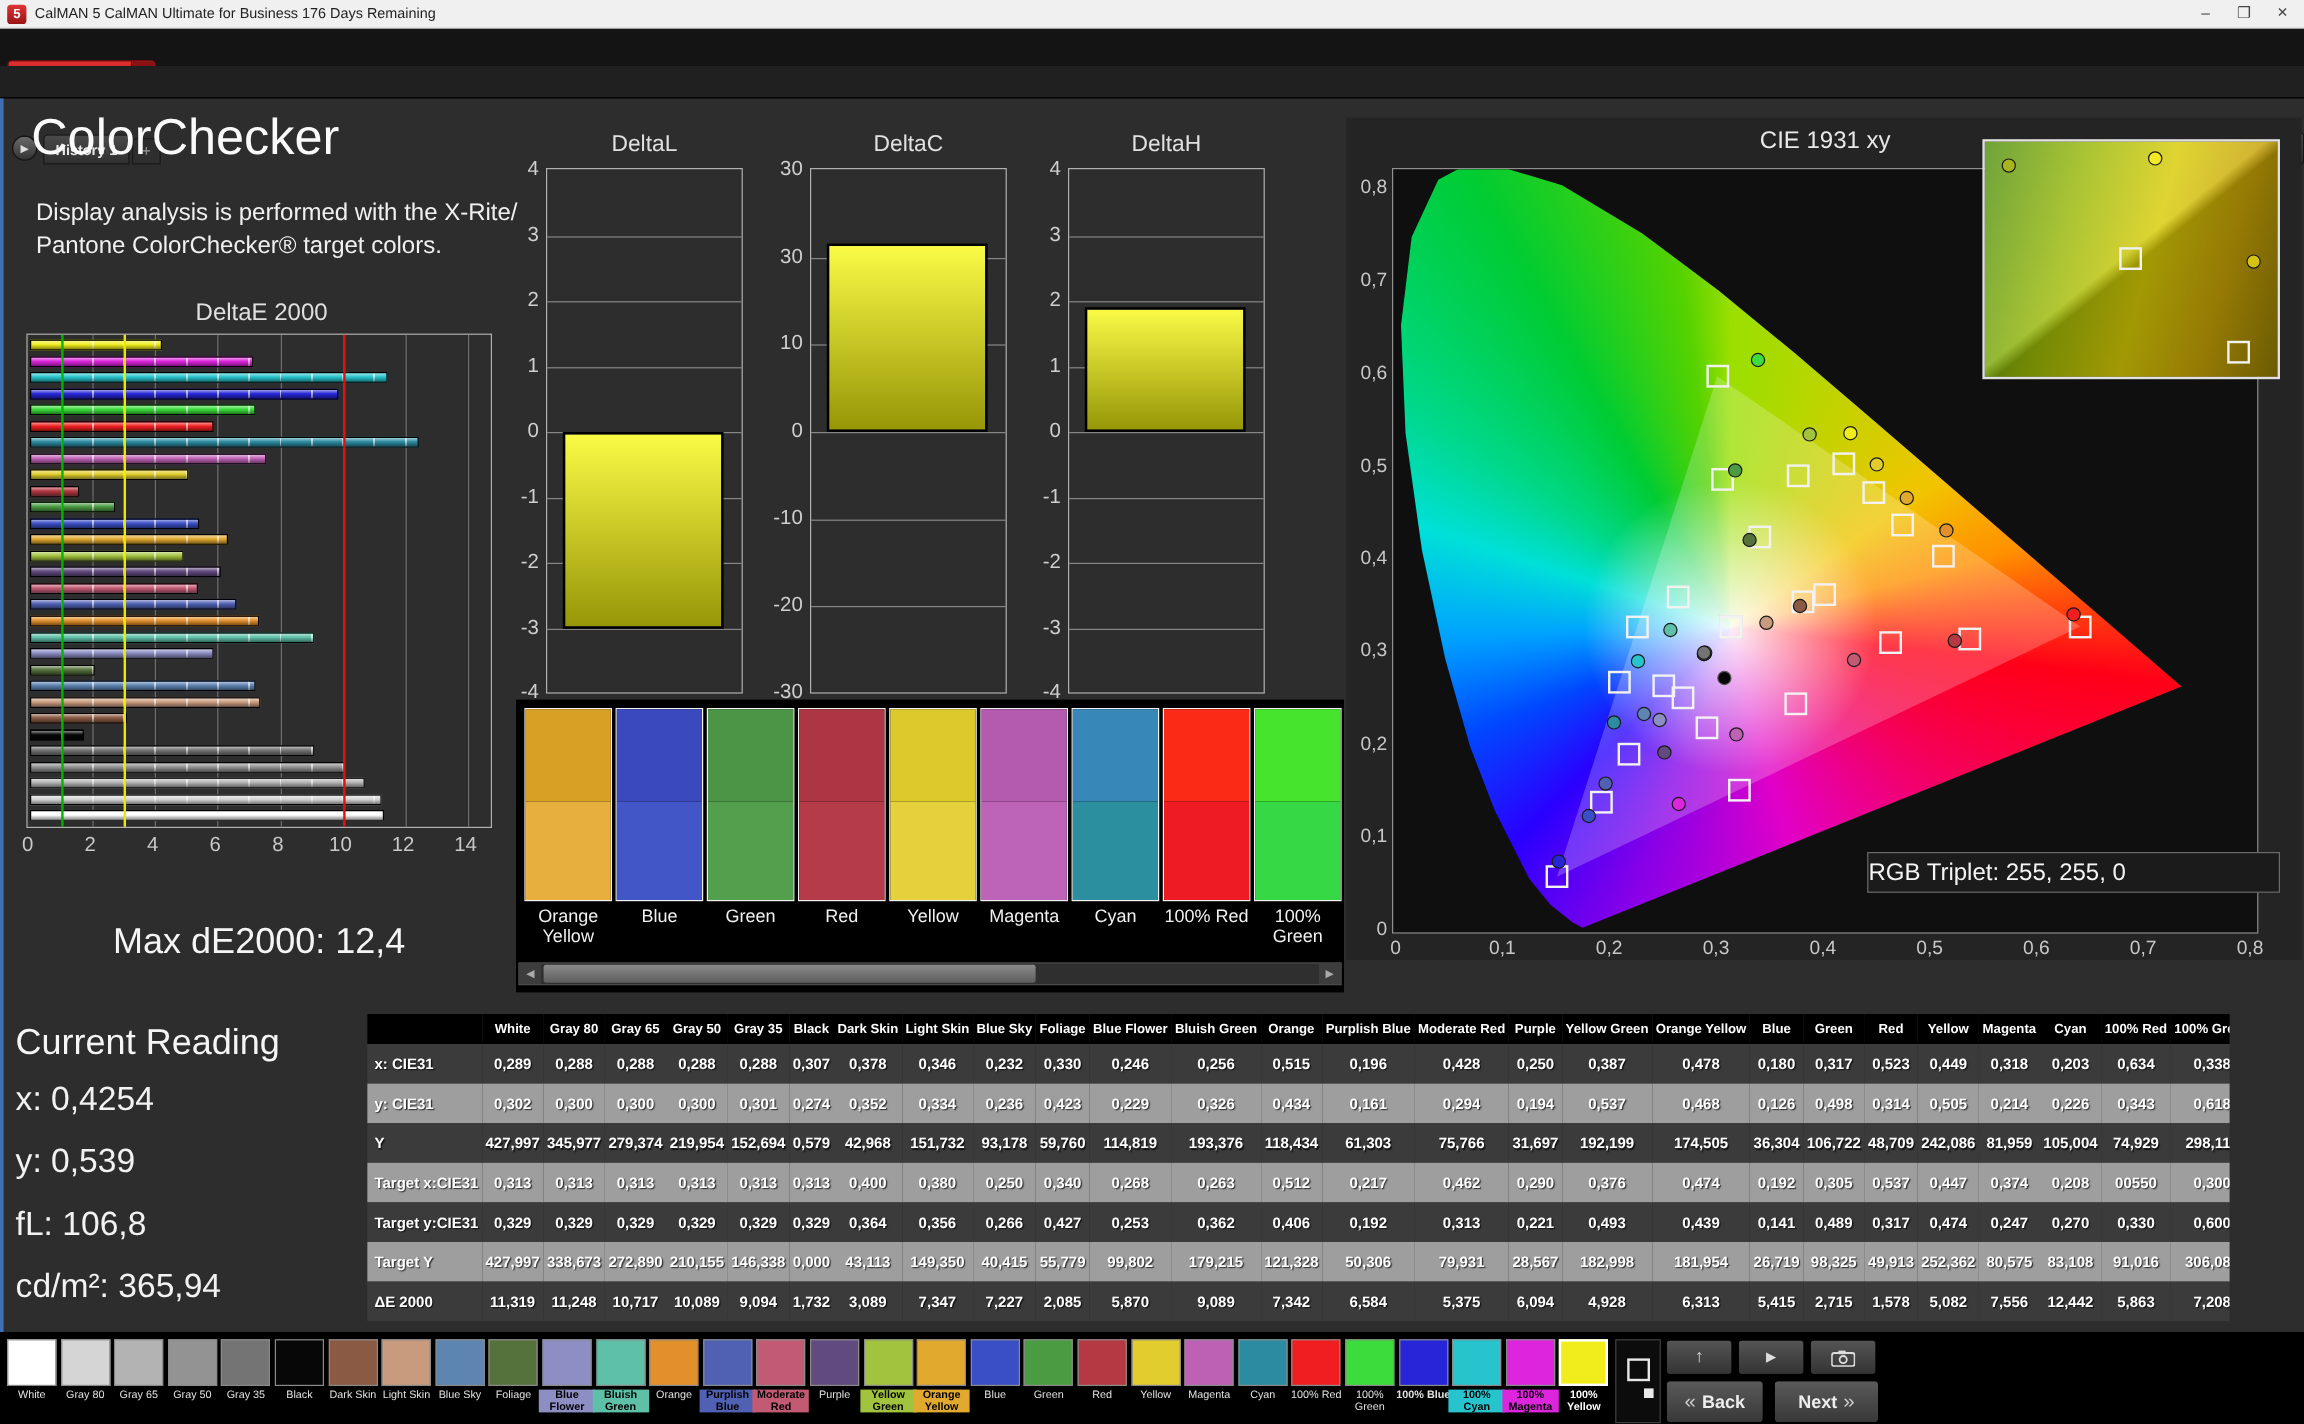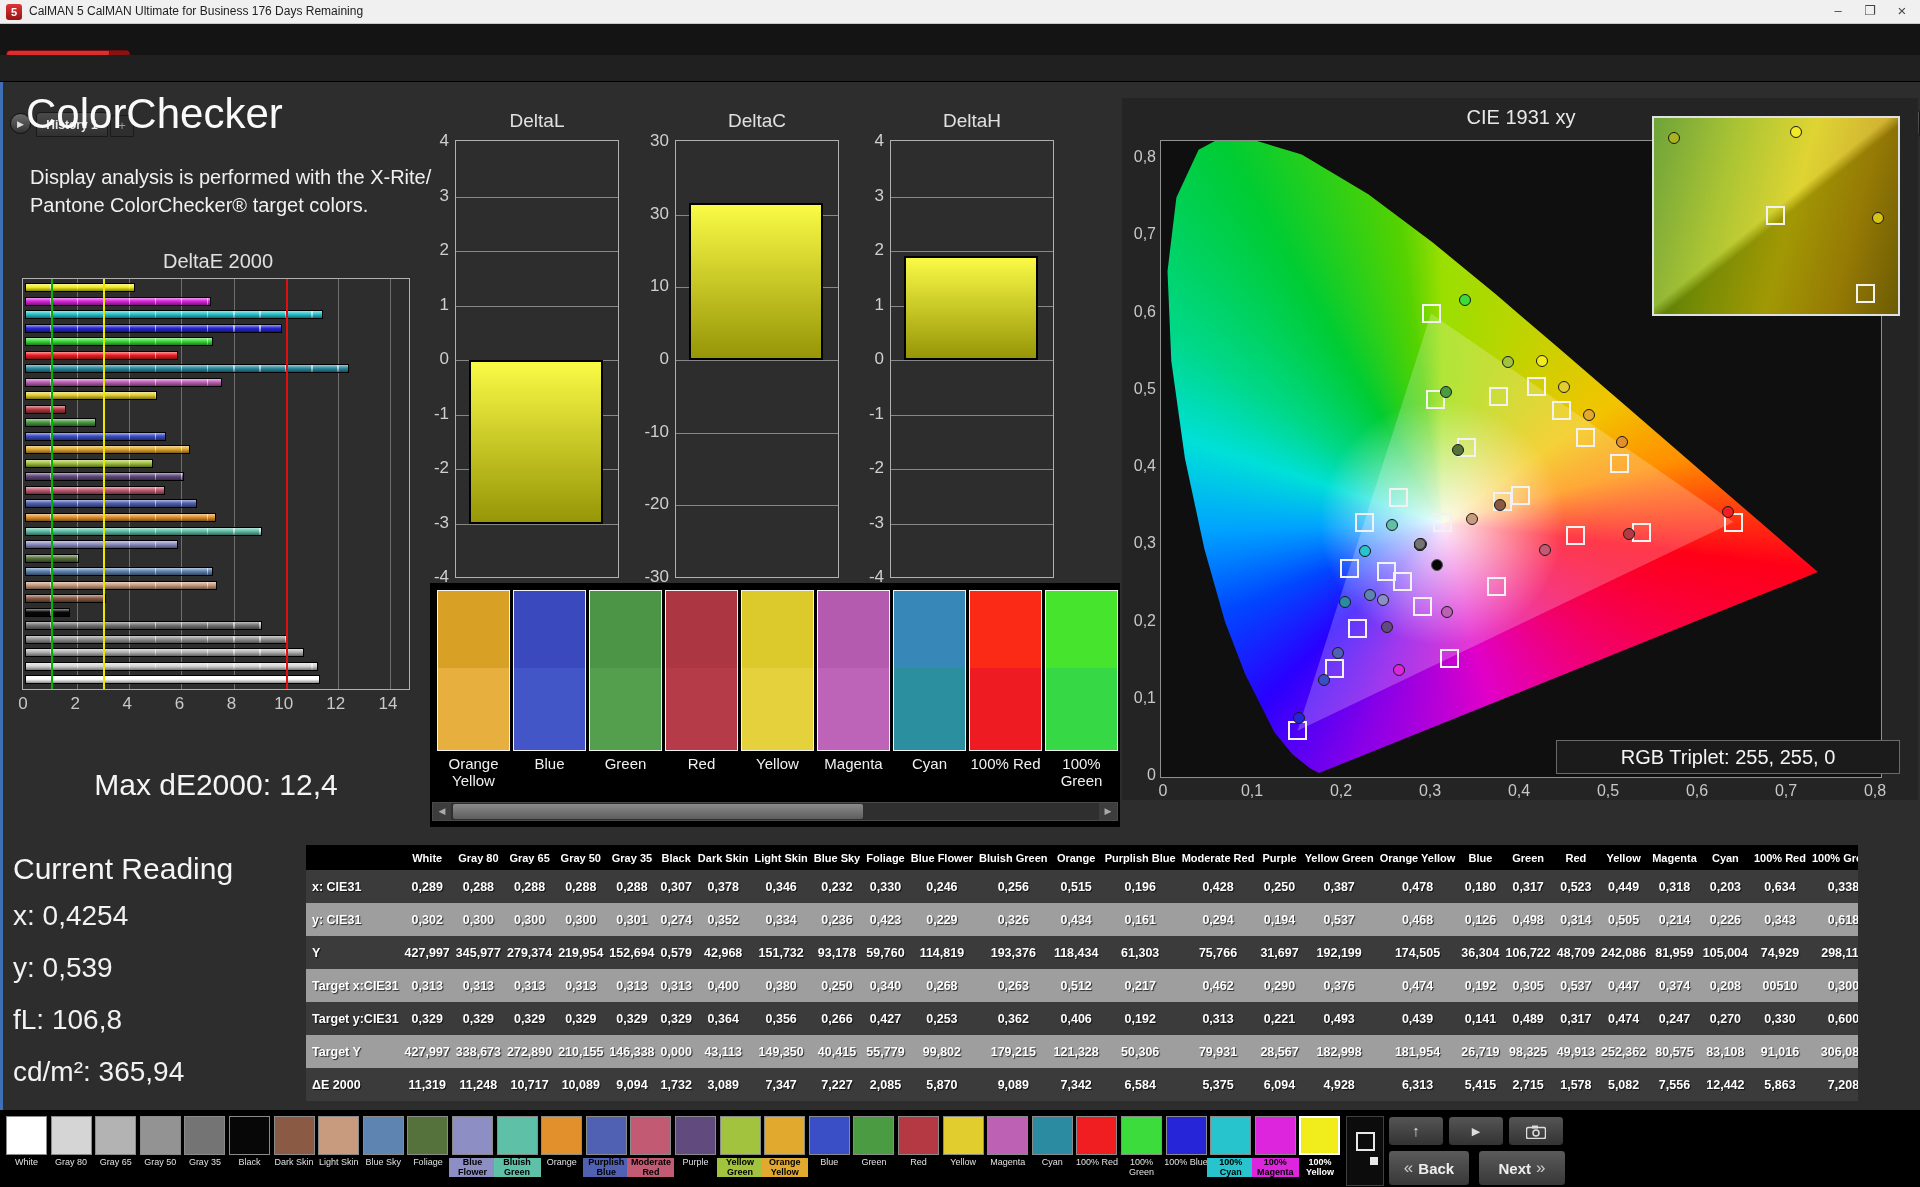--- a/index.html
+++ b/index.html
@@ -68,21 +68,21 @@
   #cie-panel{left:1122px;top:98px;width:796px;height:702px;background:#242424;}
   #cie-title{position:absolute;left:38px;top:8px;width:722px;text-align:center;font-size:20px;color:#e8e8e8;}
   #cie-plot{position:absolute;left:38px;top:42px;width:722px;height:638px;background:#0f0f0f;border:1px solid #909090;overflow:hidden;}
   #cie-locus{position:absolute;inset:0;}
   #cie-tri{position:absolute;inset:0;background:rgba(255,255,255,.22);}
   .cie-sq{position:absolute;width:19px;height:19px;border:2px solid #f2f2f2;z-index:3;}
   .cie-dot{position:absolute;width:12px;height:12px;border-radius:50%;border:1px solid #1a1a1a;z-index:4;}
   .cie-ylab{position:absolute;width:46px;text-align:right;font-size:16px;color:#c8c8c8;}
   .cie-xlab{position:absolute;top:684px;width:44px;text-align:center;font-size:16px;color:#c8c8c8;}
   #cie-inset{position:absolute;left:530px;top:18px;width:248px;height:200px;border:2px solid #e0e0e0;background:linear-gradient(to bottom right,rgba(255,255,255,.18) 48%,rgba(0,0,0,.25) 52%),linear-gradient(105deg,#4e8f0e 0%,#9ab807 30%,#d8cb05 55%,#c7a206 78%,#8f7a04 100%);z-index:5;}
-  #rgb-box{position:absolute;left:434px;top:642px;width:344px;height:34px;background:#1b1b1b;border:1px solid #6a6a6a;color:#f5f5f5;font-size:20px;text-align:center;line-height:32px;z-index:6;}
+  #rgb-box{position:absolute;left:434px;top:612px;width:344px;height:34px;background:#1b1b1b;border:1px solid #6a6a6a;color:#f5f5f5;font-size:20px;text-align:left;line-height:32px;z-index:6;}
   
   #tablewrap{left:306px;top:845px;width:1552px;height:260px;overflow:hidden;}
   #dtable{width:100%;border-collapse:collapse;table-layout:auto;}
   #dtable th{background:#000;color:#fff;font-size:11px;font-weight:bold;height:25px;padding:0 3px;white-space:nowrap;text-align:center;}
   #dtable td{height:33px;font-size:12.5px;font-weight:bold;color:#fff;text-align:center;padding:0 3px;white-space:nowrap;text-shadow:1px 1px 1px rgba(0,0,0,.75);}
   #dtable tr.dark td{background:#3b3b3b;}
   #dtable tr.light td{background:#9e9e9e;}
   #dtable td.rowlab{text-align:left;padding-left:6px;font-size:12.5px;}
   
   #bottomstrip{left:0;top:1110px;width:1920px;height:77px;background:#000;}
@@ -578,21 +578,21 @@
             <td>0,462</td>
             <td>0,290</td>
             <td>0,376</td>
             <td>0,474</td>
             <td>0,192</td>
             <td>0,305</td>
             <td>0,537</td>
             <td>0,447</td>
             <td>0,374</td>
             <td>0,208</td>
-            <td>00510</td>
+            <td>00550</td>
             <td>0,300</td>
           </tr>
           <tr class="dark">
             <td class="rowlab">Target y:CIE31</td>
             <td>0,329</td>
             <td>0,329</td>
             <td>0,329</td>
             <td>0,329</td>
             <td>0,329</td>
             <td>0,329</td>
@@ -747,21 +747,21 @@
       <div class="blab" style="left: 939.6px;">Yellow</div>
       <div class="btile" style="left: 987.2px; background: rgb(189, 97, 181);"></div>
       <div class="blab" style="left: 984.2px;">Magenta</div>
       <div class="btile" style="left: 1031.8px; background: rgb(43, 139, 161);"></div>
       <div class="blab" style="left: 1028.8px;">Cyan</div>
       <div class="btile" style="left: 1076.4px; background: rgb(240, 30, 32);"></div>
       <div class="blab" style="left: 1073.4px;">100% Red</div>
       <div class="btile" style="left: 1121px; background: rgb(59, 220, 59);"></div>
       <div class="blab" style="left: 1118px;">100% Green</div>
       <div class="btile" style="left: 1165.6px; background: rgb(38, 38, 216);"></div>
-      <div class="blab" style="left: 1162.6px;">100% Blue</div>
+      <div class="blab" style="left: 1162.6px; font-weight: bold;">100% Blue</div>
       <div class="btile" style="left: 1210.2px; background: rgb(39, 196, 205);"></div>
       <div class="blab" style="left: 1207.2px; background: rgb(39, 196, 205); color: rgb(0, 0, 0); font-weight: 600;">100% Cyan</div>
       <div class="btile" style="left: 1254.8px; background: rgb(220, 37, 220);"></div>
       <div class="blab" style="left: 1251.8px; background: rgb(220, 37, 220); color: rgb(0, 0, 0); font-weight: 600;">100% Magenta</div>
       <div class="btile" style="left: 1299.4px; background: rgb(241, 237, 29); border: 2px solid rgb(255, 255, 255);"></div>
       <div class="blab" style="left: 1296.4px; color: rgb(255, 255, 255); font-weight: bold;">100% Yellow</div>
     </div>
 
 </div>
 

